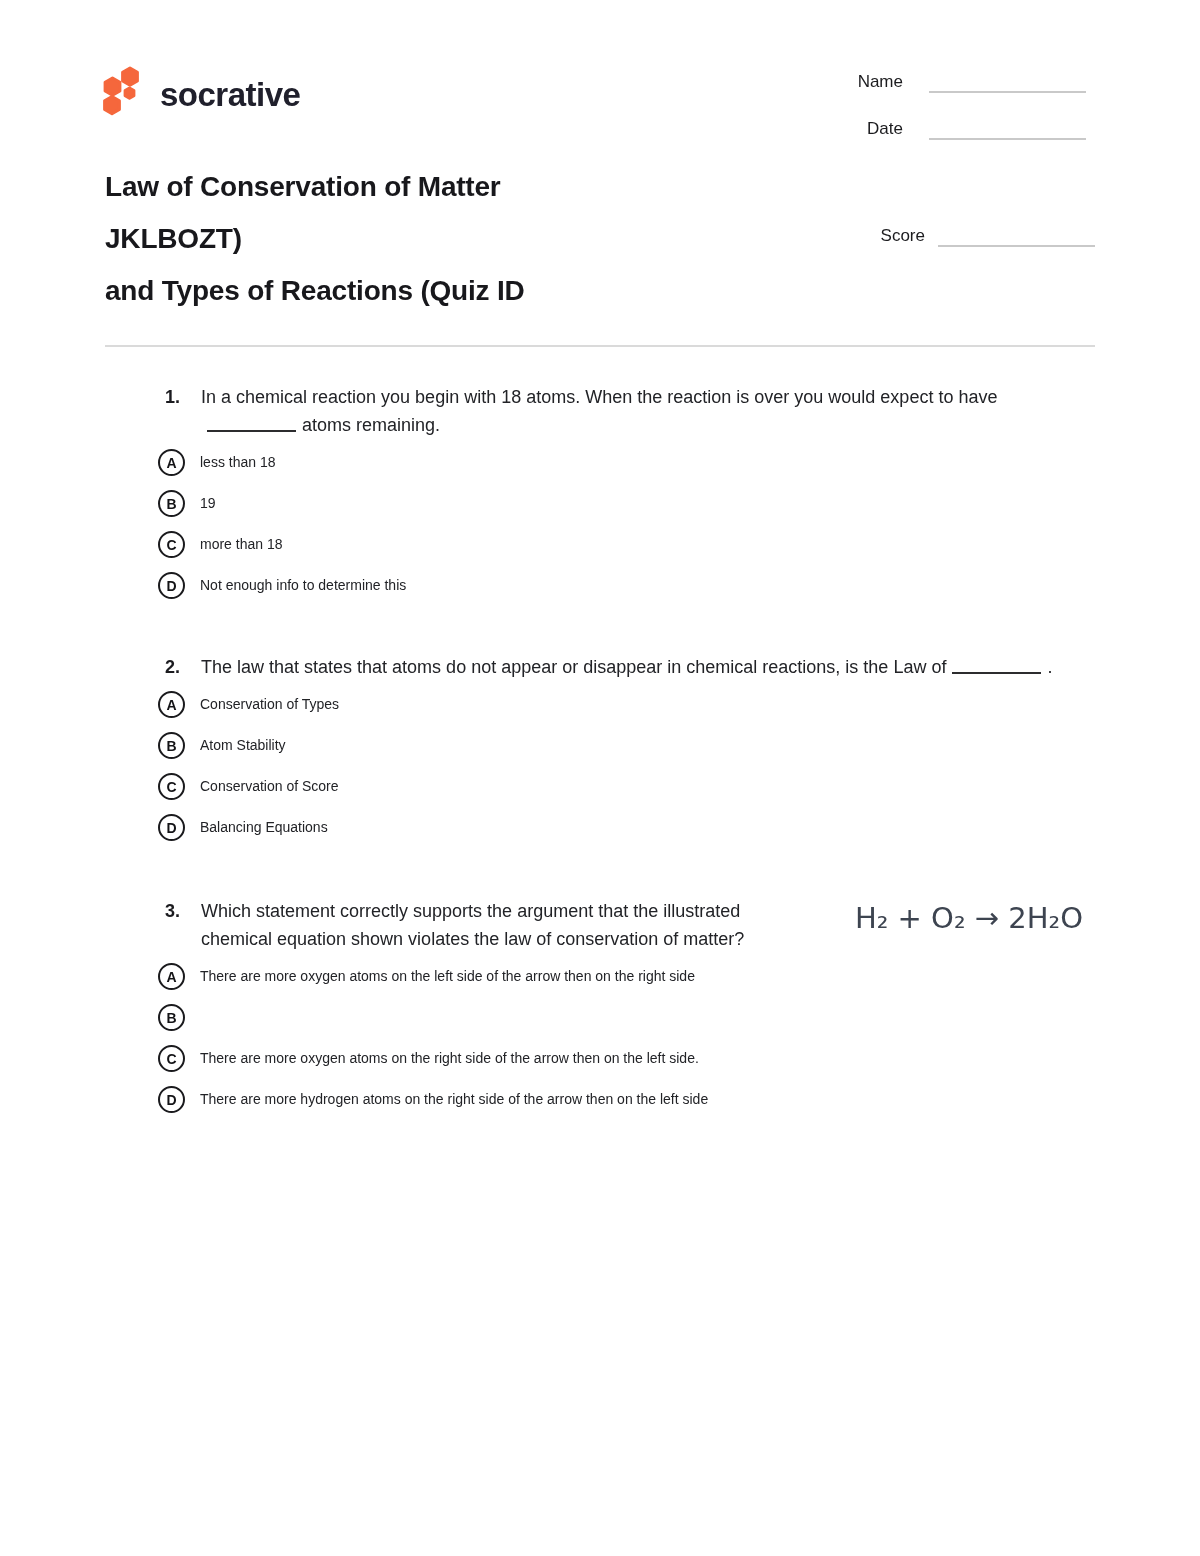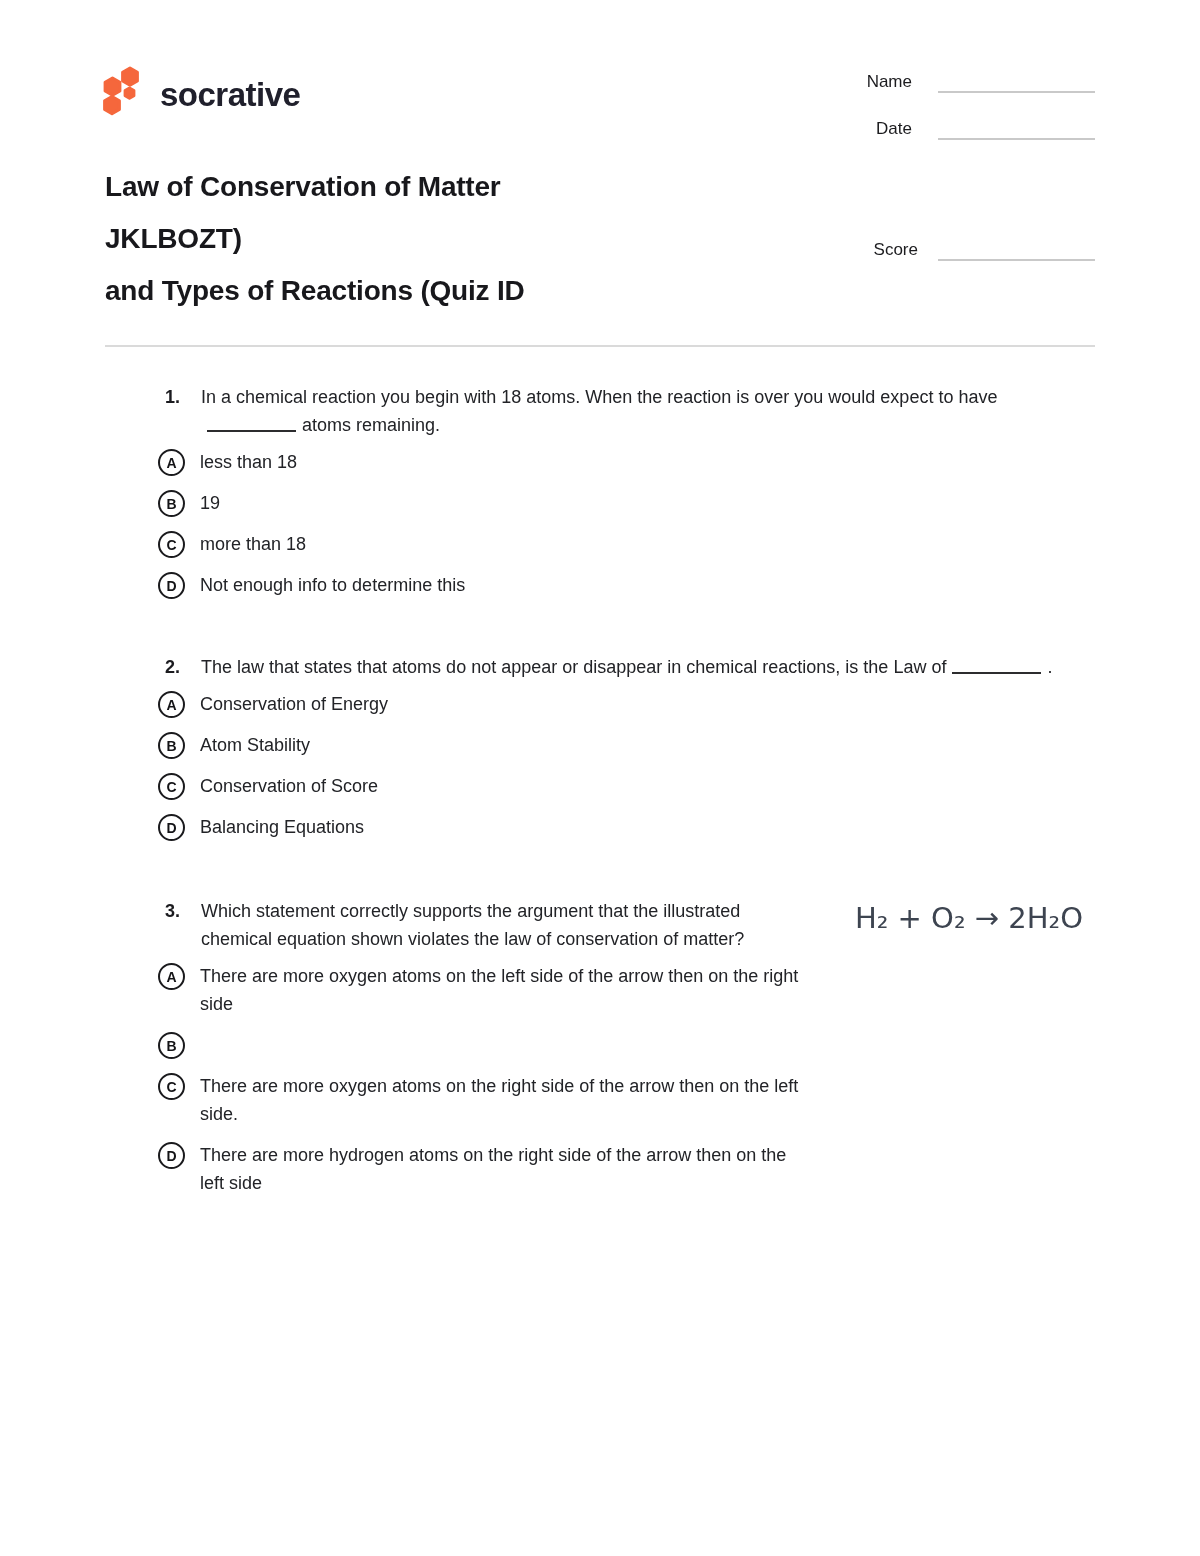--- a/index.html
+++ b/index.html
@@ -17,30 +17,30 @@
   .logo-hexes { width: 46px; height: 54px; color: #f5673c; flex: none; }
   .logo-word {
     margin-left: 14px;
     font-size: 33px; font-weight: 700; letter-spacing: -0.5px;
     color: #20202c;
     padding-top: 10px;
   }
 
   
   .meta-grid {
-    position: absolute; right: 105px; top: 72px;
+    position: absolute; right: 114px; top: 72px;
     display: grid; grid-template-columns: auto 157px;
     column-gap: 13px; row-gap: 10px; align-items: end; gap: 26px;
   }
   .meta-label { font-size: 17px; color: #1c1c1f; text-align: right; padding-bottom: 1px; }
   .meta-line { height: 21px; border-bottom: 2px solid #c9c9c9; }
   .score-grid {
-    position: absolute; right: 105px; top: 240px;
+    position: absolute; right: 105px; top: 226px;
     display: grid; grid-template-columns: auto 157px;
-    column-gap: 20px; align-items: end;
+    column-gap: 13px; align-items: end;
   }
 
   
   .title {
     position: absolute; left: 105px; top: 161px; width: 740px;
     font-size: 28px; line-height: 52px; font-weight: 700;
     color: #18181c; letter-spacing: -0.2px;
   }
 
   
@@ -72,21 +72,21 @@
   
   .option { display: flex; align-items: flex-start; gap: 15px; margin: 13px 0 0 53px; }
   .option.first { margin-top: 9px; }
   .opt-circle {
     width: 27px; height: 27px; flex: none;
     border: 2px solid #1a1a1d; border-radius: 50%;
     display: flex; align-items: center; justify-content: center;
     font-size: 14px; font-weight: 700; color: #131316;
     margin-top: 1px;
   }
-  .opt-text { font-size: 18px; line-height: 28px; color: #222327; }
+  .opt-text { font-size: 14px; line-height: 28px; color: #222327; }
   .opt-text.narrow { max-width: 600px; }
 </style>
 </head>
 <body>
 
 <div class="page">
 
   <div class="logo">
     <svg class="logo-hexes" viewBox="0 0 46 54" style="color: rgb(245, 103, 60);">
       <g fill="currentColor" stroke="currentColor" stroke-width="3" stroke-linejoin="round">
@@ -145,21 +145,21 @@
     </div>
 
     <div class="question q2">
       <span class="qnum">2.</span>
       <div class="qbody">
         <p class="qtext"><span>The law that states that atoms do not appear or disappear in chemical reactions, is the Law of</span><span class="blank"></span><span>.</span></p>
       </div>
     </div>
     <div class="option first">
       <span class="opt-circle">A</span>
-      <span class="opt-text">Conservation of Energy</span>
+      <span class="opt-text">Conservation of Types</span>
     </div>
     <div class="option">
       <span class="opt-circle">B</span>
       <span class="opt-text">Atom Stability</span>
     </div>
     <div class="option">
       <span class="opt-circle">C</span>
       <span class="opt-text">Conservation of Score</span>
     </div>
     <div class="option">

